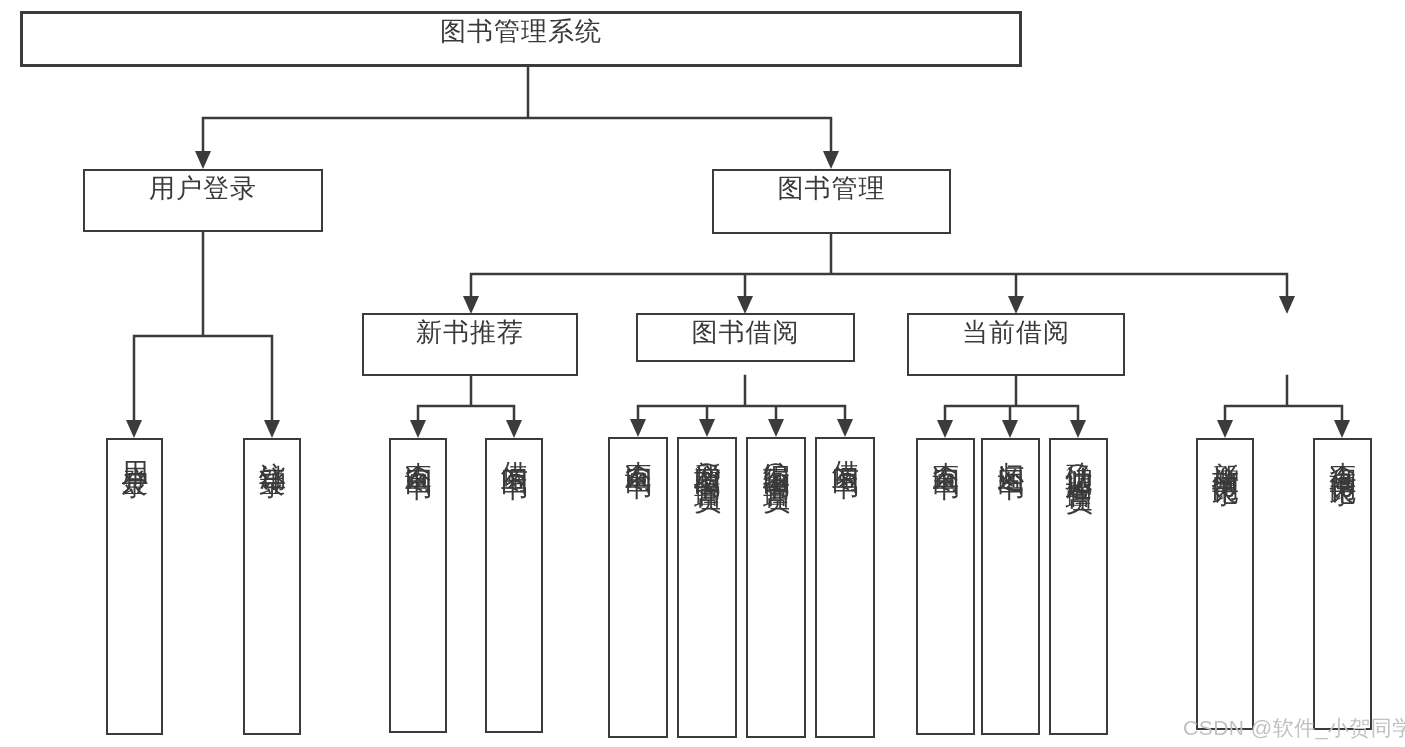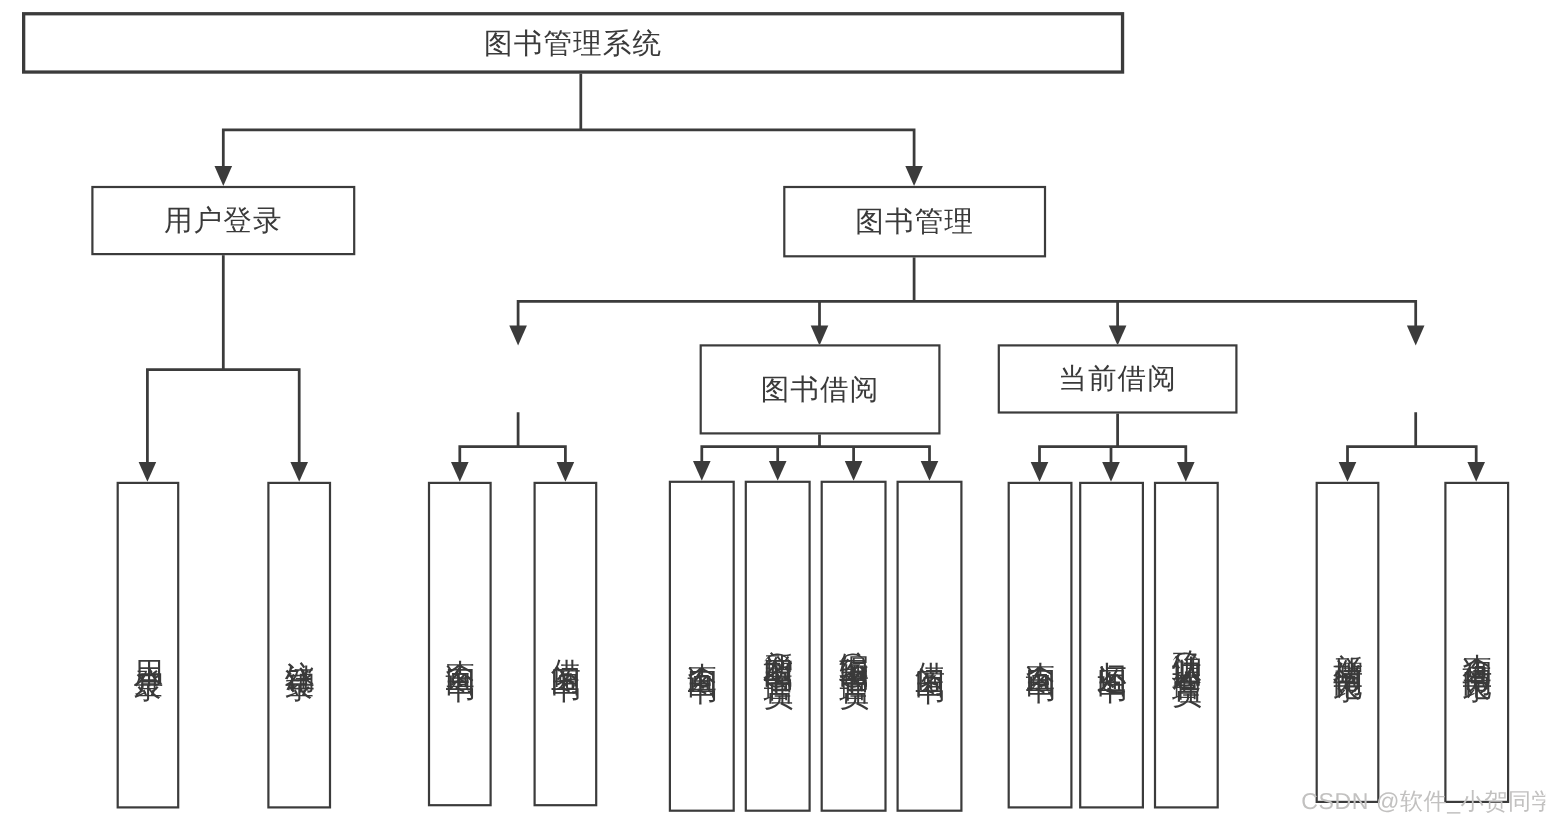--- a/index.html
+++ b/index.html
@@ -21,21 +21,20 @@
     top: 0;
     width: 1405px;
     height: 747px;
   }
   .box {
     position: absolute;
     background: #ffffff;
     border: 2.5px solid #3b3b3b;
     box-sizing: border-box;
     display: flex;
-    align-items: center;
     justify-content: center;
     z-index: 2;
   }
   .box.root {
     border-width: 3px;
   }
   .hlabel {
     font-size: 26px;
     letter-spacing: 1px;
     color: #3a3a3a;
@@ -109,21 +108,24 @@
     <span class="hlabel">图书管理系统</span>
   </div>
 
   <div class="box" style="left:83px;top:169px;width:240px;height:63px">
     <span class="hlabel">用户登录</span>
   </div>
   <div class="box" style="left:712px;top:169px;width:239px;height:65px">
     <span class="hlabel">图书管理</span>
   </div>
 
-  <div class="box" style="left:636px;top:313px;width:219px;height:82px">
+  <div class="box" style="left:362px;top:313px;width:216px;height:63px">
+    <span class="hlabel">新书推荐</span>
+  </div>
+  <div class="box" style="left:636px;top:313px;width:219px;height:49px">
     <span class="hlabel">图书借阅</span>
   </div>
   <div class="box" style="left:907px;top:313px;width:218px;height:63px">
     <span class="hlabel">当前借阅</span>
   </div>
 
   <div class="box" style="left:106px;top:438px;width:57px;height:297px">
     <span class="vlabel">用户登录</span>
   </div>
   <div class="box" style="left:243px;top:438px;width:58px;height:297px">

